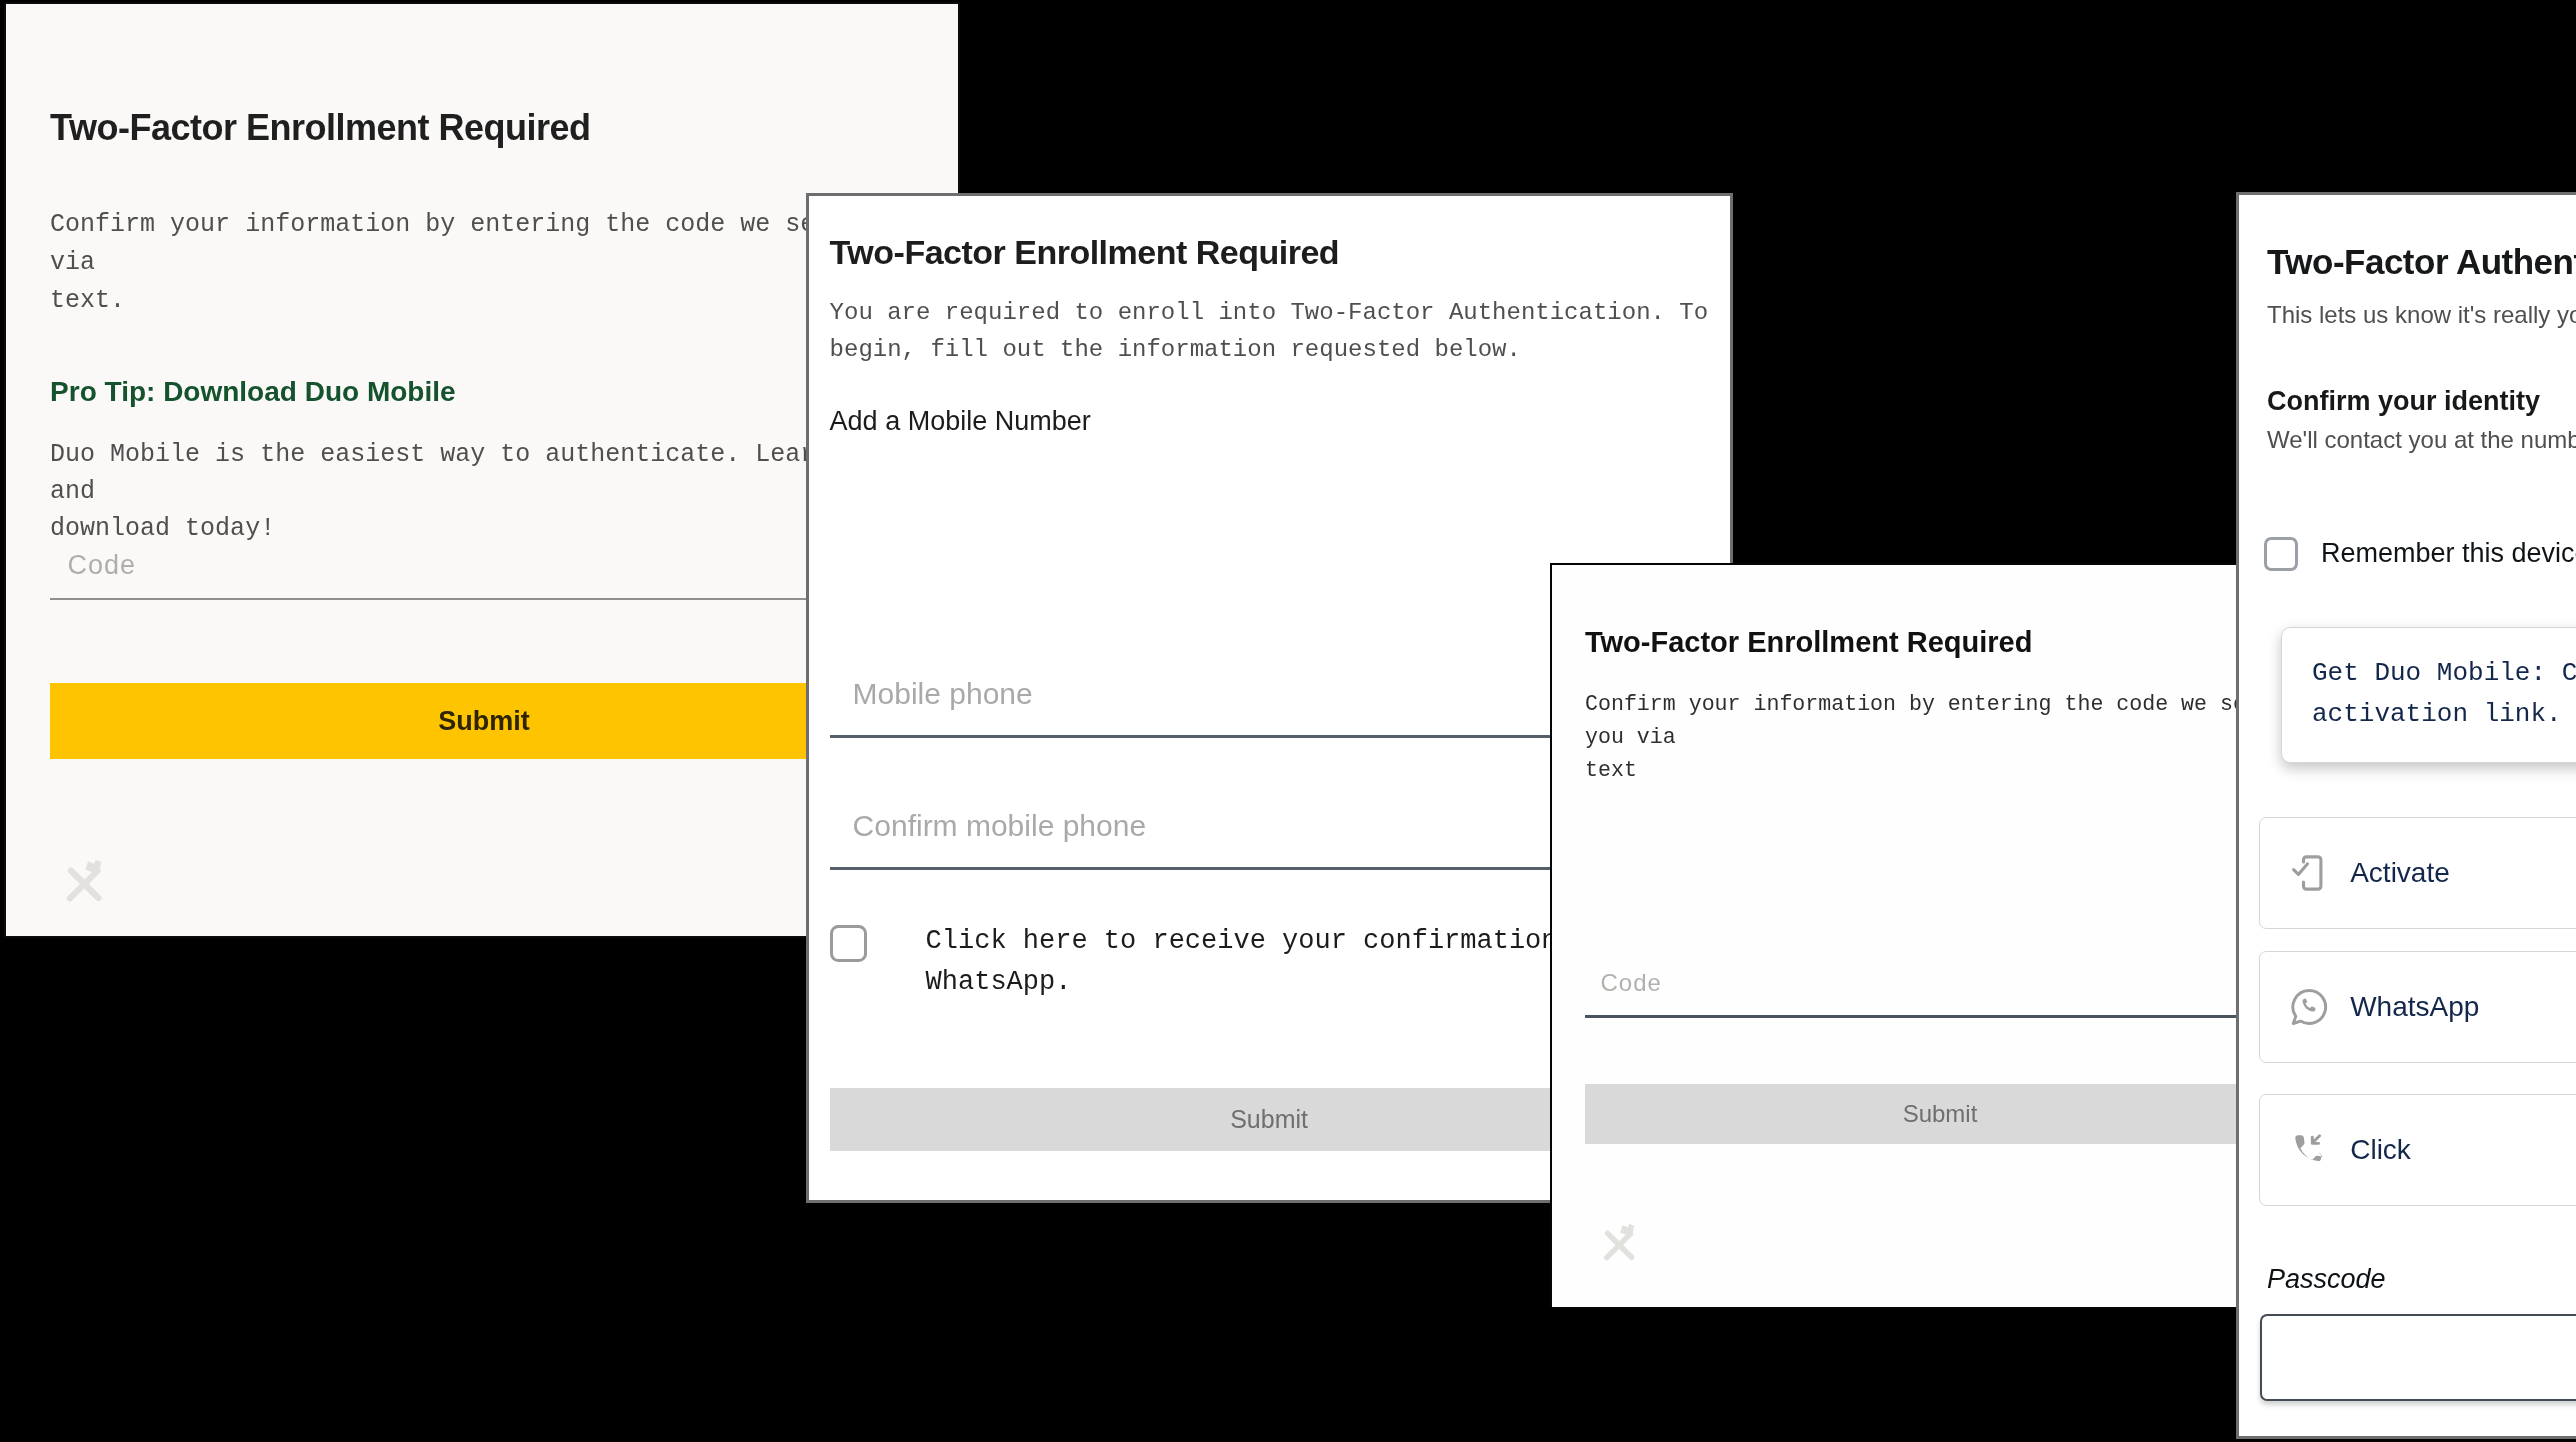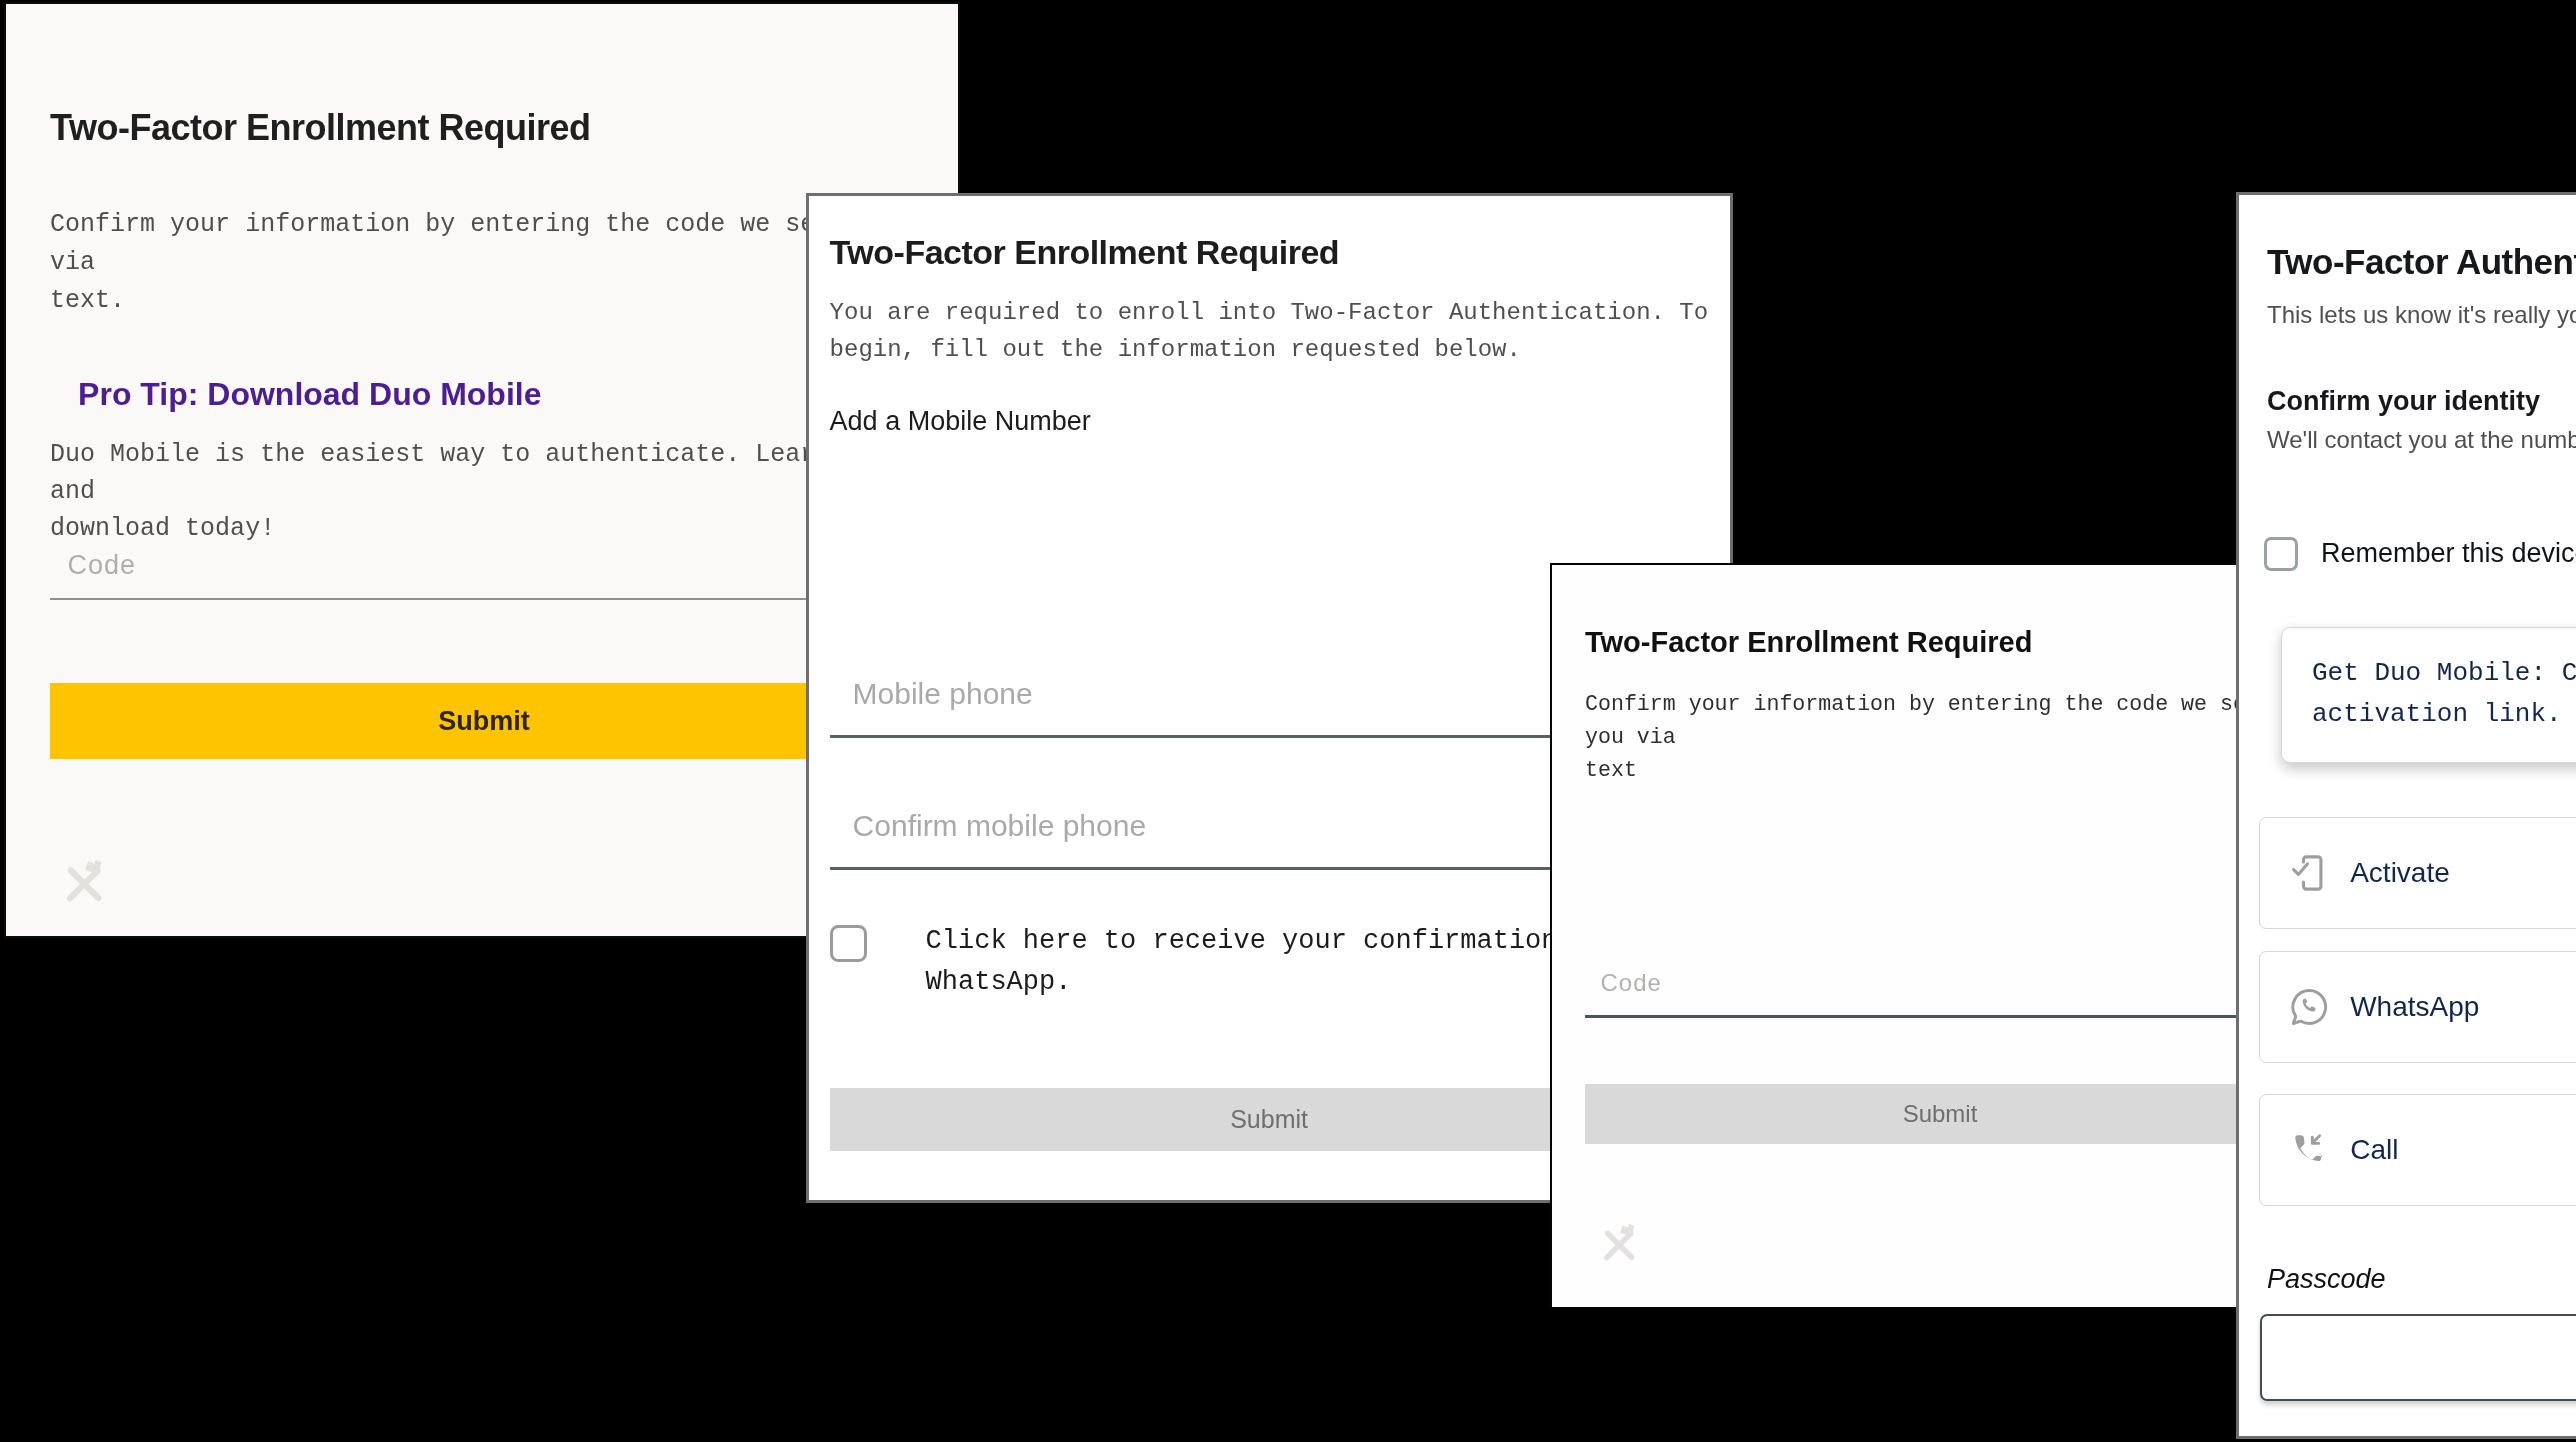--- a/index.html
+++ b/index.html
@@ -7,21 +7,21 @@
   body { font-family:"Liberation Sans", sans-serif; }
   #canvas { position:relative; width:3164px; height:1443px; background:#000; overflow:hidden; }
 
   .dialog { position:absolute; }
   .preline { white-space:pre-line;font-family:Liberation Mono, monospace; }
 
   
   #d1 { left:4.1px; top:2.1px; width:956px; height:936px; background:#fbf9f7; border:2.6px solid #0b0b0b; z-index:1; }
   #d1 .title { position:absolute; left:44px; top:103px; font-size:36px; font-weight:600; color:#1f1f1f; letter-spacing:-0.5px; }
   #d1 .intro { position:absolute; left:44px; top:202px; font-size:25px; line-height:38px; color:#4f4f4f; }
-  #d1 .tip-title { position:absolute; left:44px; top:372px; font-size:32px; font-weight:700; color:#4c1d95;margin-left:28px; }
+  #d1 .tip-title { position:absolute; left:44px; top:372px; font-size:28px; font-weight:700; color:#14532d; }
   #d1 .tip-body { position:absolute; left:44px; top:432px; font-size:25px; line-height:37px; color:#4f4f4f; }
   #d1 .code-field { position:absolute; left:44px; top:526px; width:868px; height:70px; }
   #d1 .code-field .ph { position:absolute; left:17.5px; top:19.6px; font-size:27px; color:#b0aeab; letter-spacing:1px; }
   #d1 .code-field .line { position:absolute; left:0; bottom:0; width:100%; height:2.1px; background:#8f8f8f; }
   #d1 .submit { position:absolute; left:44px; top:679px; width:868px; height:76px; background:#ffc400; border:none; display:flex; align-items:center; justify-content:center; font-size:27px; font-weight:600; color:#2e2500; font-family:inherit; }
   #d1 .tools { position:absolute; left:47px; top:849px; width:62px; height:62px; }
 
   
   #d2 { left:806px; top:193px; width:927px; height:1010px; background:#ffffff; border:3.6px solid #6e6e6e; z-index:2; }
   #d2 .title { position:absolute; left:20.6px; top:37px; font-size:34px; font-weight:600; color:#1d1d1d; letter-spacing:-0.5px; }
@@ -165,21 +165,21 @@
         <path d="M9.3 7.6c-.5.1-.9.6-.8 1.2.4 3 2.6 5.3 5.7 5.7.6.1 1.1-.3 1.2-.8l.2-1.1-2.1-1-.9 1c-1.1-.5-2-1.4-2.5-2.5l1-.9-1-2z" fill="#9e9e9e"></path>
       </svg>
       <span>WhatsApp</span>
     </button>
 
     <button class="opt-btn call">
       <svg class="opt-icon" viewBox="0 0 24 24">
         <path d="M19.4 15.5l-2.7-.3c-.5-.1-.9.1-1.2.4l-1.8 1.8a14.6 14.6 0 0 1-6.4-6.4L9.1 9.1c.3-.3.5-.8.4-1.2L9.2 5.2c-.1-.8-.7-1.3-1.5-1.3H5.9c-.8 0-1.5.7-1.4 1.5.3 3.2 1.7 6.2 4 8.6 2.4 2.3 5.4 3.7 8.6 4 .8.1 1.5-.6 1.5-1.4v-1.7c0-.8-.5-1.4-1.2-1.4z" fill="#9e9e9e"></path>
         <path d="M17.8 4.2l-4 4M13.8 5v3.4h3.4" fill="none" stroke="#9e9e9e" stroke-width="1.6" stroke-linecap="round" stroke-linejoin="round"></path>
       </svg>
-      <span>Call</span>
+      <span>Click</span>
     </button>
     <div class="pass-label">Passcode</div>
     <input class="pass-input" type="text" value="" style="">
 
   </div>
 
 </div>
 
 
 </body></html>

